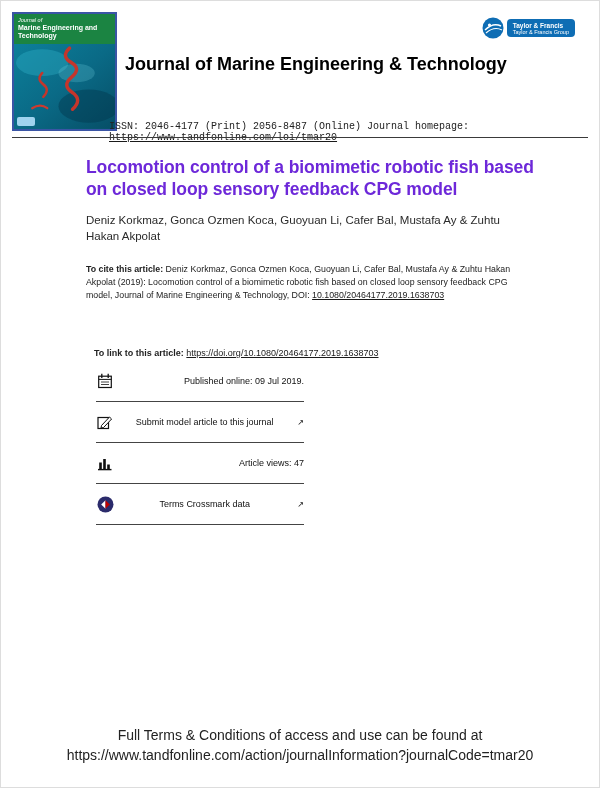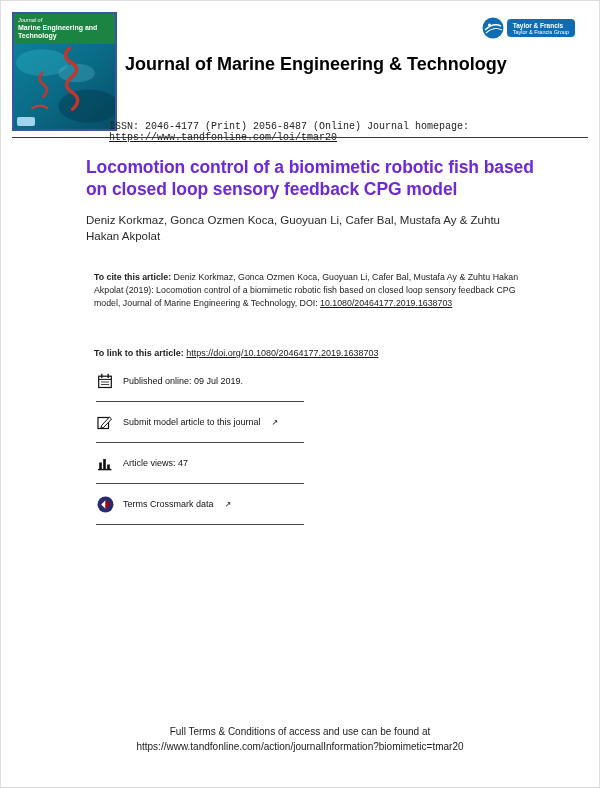--- a/index.html
+++ b/index.html
@@ -21,32 +21,32 @@
   .tf-pill{background:#0e6db4;border-radius:4px;color:#fff;padding:3px 6px 2px;line-height:1.15;}
   .tf-name{font-size:6.5px;font-weight:bold;white-space:nowrap;}
   .tf-group{font-size:5.5px;}
 
   .journal-title{position:absolute;left:108px;top:37px;margin:16px;font-size:18px;font-weight:bold;color:#000;}
   .issn-line{position:absolute;left:108px;top:120px;font-size:10px;color:#222;font-family:Liberation Mono, monospace;}
   .header-rule{position:absolute;left:11px;right:11px;top:136px;border-top:1px solid #3a3a3a;}
 
   .article-title{position:absolute;left:85px;top:155px;width:452px;margin:0;font-size:17.5px;line-height:1.28;color:#6d28d9;font-weight:bold;letter-spacing:-0.1px;}
   .authors{position:absolute;left:85px;top:211px;width:442px;margin:0;font-size:11.5px;line-height:1.42;color:#2a2a2a;}
-  .cite{position:absolute;left:85px;top:262px;width:432px;margin:8px;font-size:8.8px;line-height:1.5;color:#222;}
+  .cite{position:absolute;left:85px;top:262px;width:432px;margin:0;font-size:8.8px;line-height:1.5;color:#222;}
   .tolink{position:absolute;left:85px;top:339px;width:432px;margin:8px;font-size:9px;color:#222;}
   .link{color:#1a1a1a;text-decoration:underline;cursor:pointer;}
   strong{font-weight:bold;}
 
   .actions{position:absolute;left:95px;top:360px;width:208px;}
-  .action-row{display:flex;align-items:center;gap:9px;height:40px;border-bottom:1px solid #444;}
+  .action-row{display:flex;align-items:center;gap:9px;height:40px;border-bottom:1px solid #444;justify-content:space-between;}
   .action-icon{width:18px;display:flex;justify-content:center;align-items:center;}
   .action-label{font-size:9px;color:#111;}
   .ext-arrow{font-size:8px;color:#111;margin-left:2px;}
 
-  .footer{position:absolute;left:0;right:0;top:724px;text-align:center;font-size:10px;line-height:1.45;color:#222;}
+  .footer{position:absolute;left:0;right:0;top:724px;text-align:center;font-size:14px;line-height:1.45;color:#222;}
 </style>
 </head>
 <body>
 
 <div class="page">
 
   <div class="cover">
     <div class="cover-band">
       <div class="cover-journal-of">Journal of</div>
       <div class="cover-title">Marine Engineering and Technology</div>
@@ -153,16 +153,16 @@
         </svg>
       </span>
       <span class="action-label">Terms Crossmark data</span>
       <span class="ext-arrow">↗</span>
     </div>
 
   </div>
 
   <div class="footer">
     <div>Full Terms &amp; Conditions of access and use can be found at</div>
-    <div>https://www.tandfonline.com/action/journalInformation?biomimetic=tmar20</div>
+    <div>https://www.tandfonline.com/action/journalInformation?journalCode=tmar20</div>
   </div>
 
 </div>
 
 </body></html>

